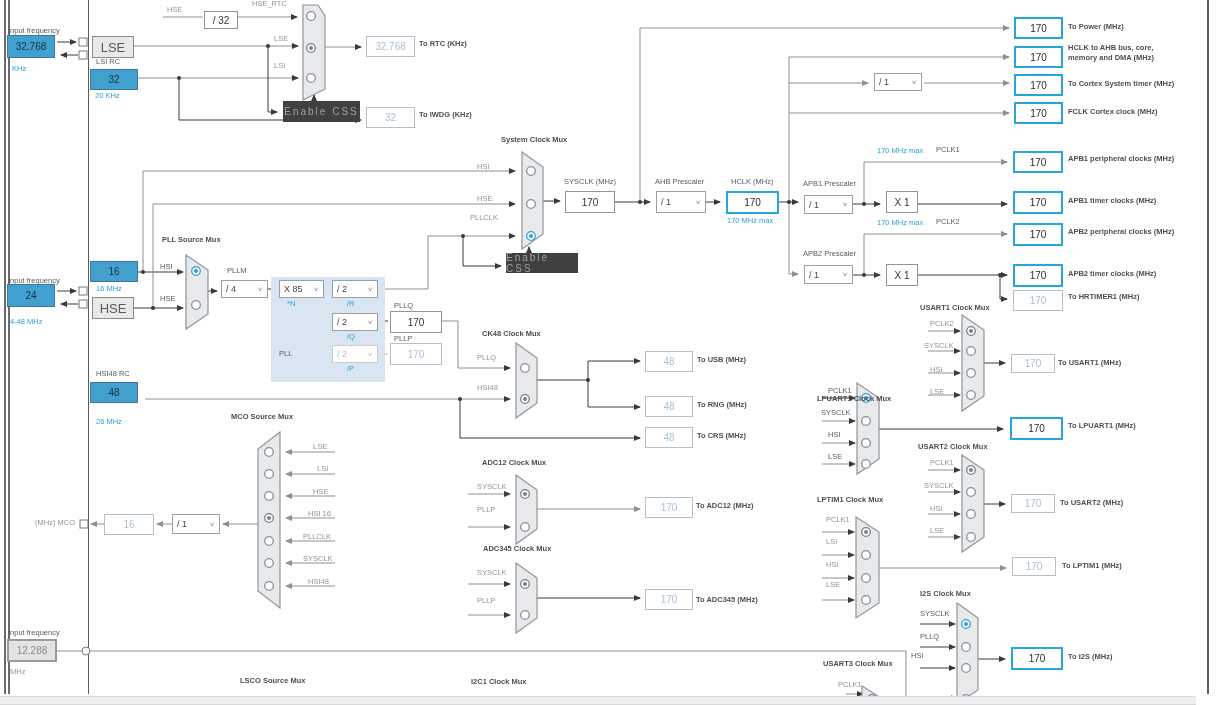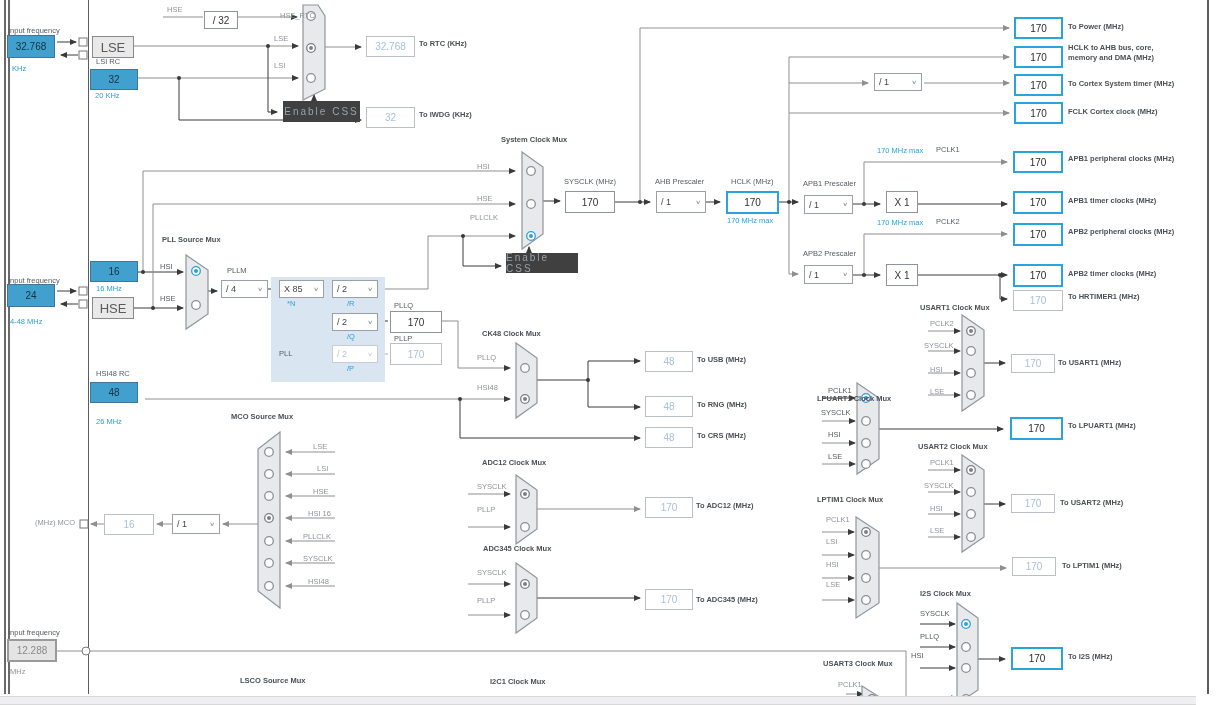--- a/index.html
+++ b/index.html
@@ -298,21 +298,21 @@
     <div class="lb o" style="left: 1068px; top: 422px;">To LPUART1 (MHz)</div>
     <div class="lb t" style="left: 918px; top: 443px;">USART2 Clock Mux</div>
     <div class="lb o" style="left: 1060px; top: 499px;">To USART2 (MHz)</div>
     <div class="lb t" style="left: 817px; top: 496px;">LPTIM1 Clock Mux</div>
     <div class="lb o" style="left: 1062px; top: 562px;">To LPTIM1 (MHz)</div>
     <div class="lb t" style="left: 920px; top: 590px;">I2S Clock Mux</div>
     <div class="lb o" style="left: 1068px; top: 653px;">To I2S (MHz)</div>
     <div class="lb d" style="left: 8px; top: 629px;">Input frequency</div>
     <div class="lb g" style="left: 10px; top: 668px;">MHz</div>
     <div class="lb t" style="left: 240px; top: 677px;">LSCO Source Mux</div>
-    <div class="lb t" style="left: 483px; top: 678px; padding-left: 7px;">I2C1 Clock Mux</div>
+    <div class="lb t" style="left: 464px; top: 678px; padding-left: 7px;">I2C1 Clock Mux</div>
     <div class="lb t" style="left: 823px; top: 660px;">USART3 Clock Mux</div>
     <div class="bx blue" style="left: 7px; top: 35px; width: 48px; height: 23px;">32.768</div>
     <div class="bx src" style="left: 92px; top: 36px; width: 42px; height: 22px;">LSE</div>
     <div class="bx blue" style="left: 90px; top: 69px; width: 48px; height: 21px;">32</div>
     <div class="bx om" style="left: 366px; top: 36px; width: 49px; height: 21px;">32.768</div>
     <div class="bx om" style="left: 366px; top: 107px; width: 49px; height: 21px;">32</div>
     <div class="bx od" style="left: 204px; top: 11px; width: 34px; height: 18px;">/ 32</div>
     <div class="bx od" style="left: 565px; top: 191px; width: 50px; height: 22px;">170</div>
     <div class="bx ob" style="left: 726px; top: 191px; width: 53px; height: 23px;">170</div>
     <div class="bx blue" style="left: 90px; top: 261px; width: 48px; height: 21px;">16</div>
@@ -379,21 +379,21 @@
     <div class="dd dis" style="left: 332px; top: 345px; width: 46px; height: 18px;">
       <span>/ 2</span>
       <span class="ch">∨</span>
     </div>
     <div class="dd" style="left: 172px; top: 514px; width: 48px; height: 20px;">
       <span>/ 1</span>
       <span class="ch">∨</span>
     </div>
     <div class="btn" style="left: 283px; top: 101px; width: 77px; height: 21px;">Enable CSS</div>
     <div class="btn" style="left: 506px; top: 253px; width: 72px; height: 20px;">Enable CSS</div>
-    <div class="lb g" style="left: 252px; top: 12px; margin-left: 28px;">HSE_RTC</div>
+    <div class="lb g" style="left: 252px; top: 0;">HSE_RTC</div>
     <div class="lb g" style="left: 274px; top: 35px;">LSE</div>
     <div class="lb g" style="left: 274px; top: 62px;">LSI</div>
     <div class="lb g" style="left: 477px; top: 163px;">HSI</div>
     <div class="lb g" style="left: 477px; top: 195px;">HSE</div>
     <div class="lb g" style="left: 470px; top: 214px;">PLLCLK</div>
     <div class="lb d" style="left: 160px; top: 263px;">HSI</div>
     <div class="lb d" style="left: 160px; top: 295px;">HSE</div>
     <div class="lb g" style="left: 313px; top: 443px;">LSE</div>
     <div class="lb g" style="left: 317px; top: 465px;">LSI</div>
     <div class="lb g" style="left: 313px; top: 488px;">HSE</div>

